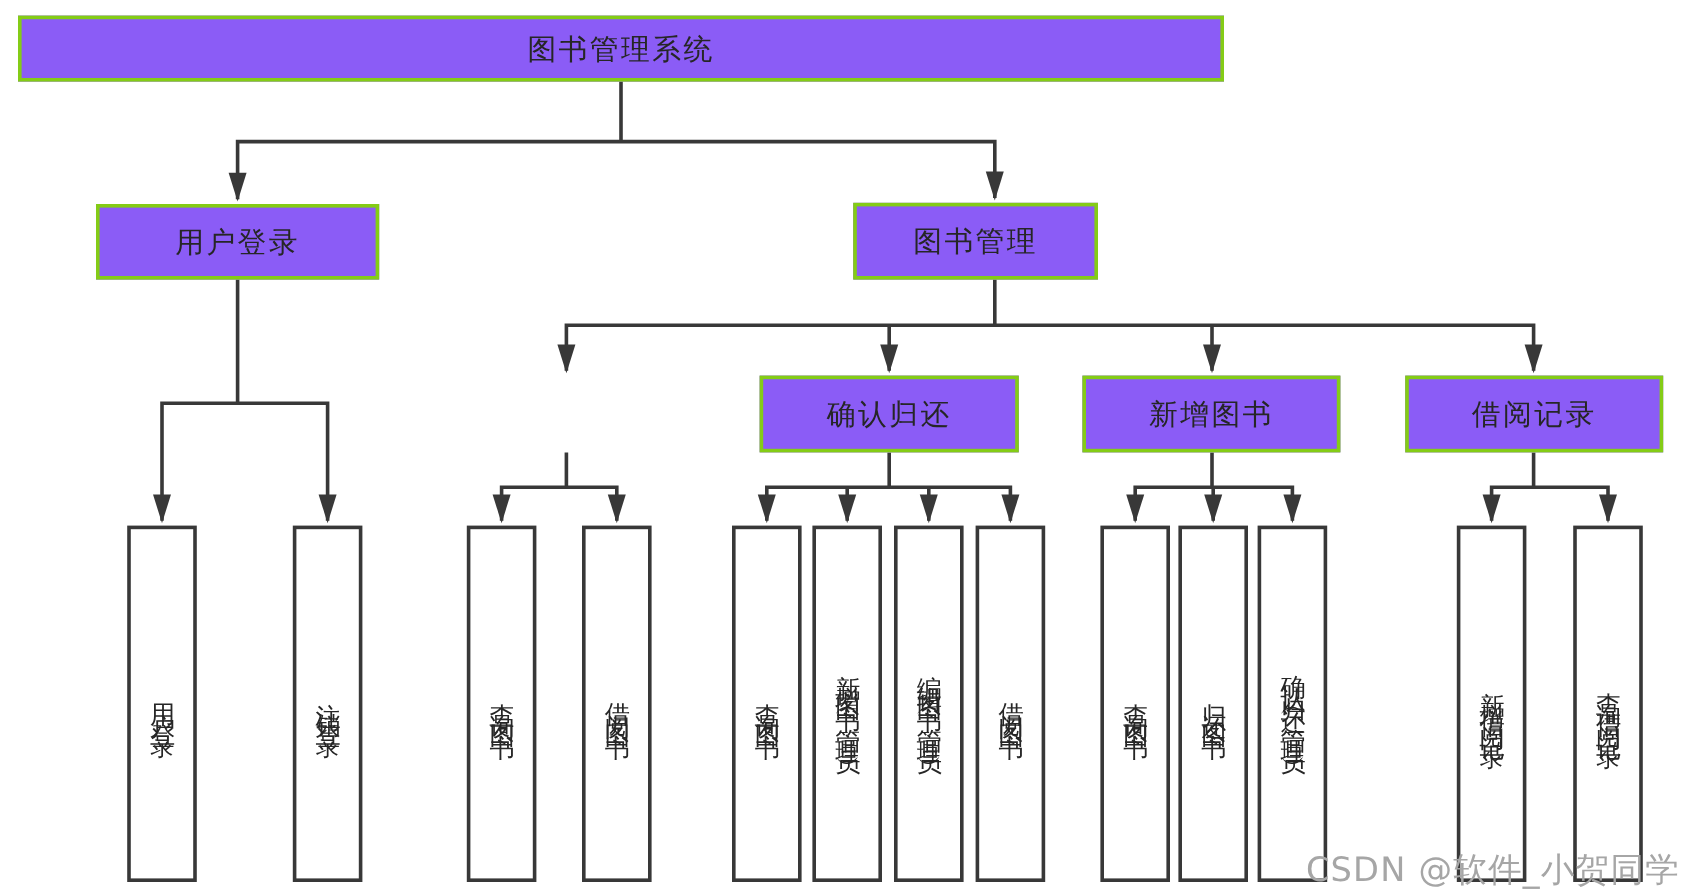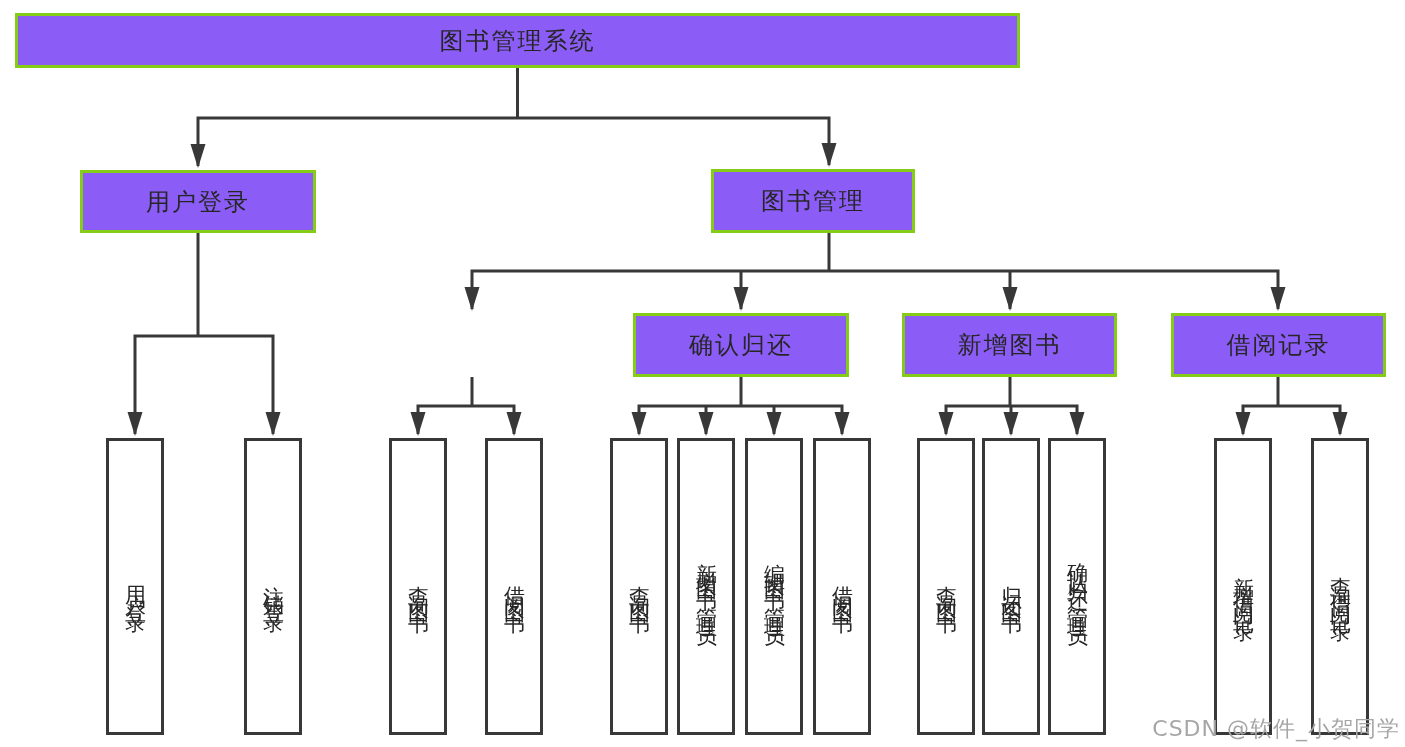--- a/index.html
+++ b/index.html
@@ -51,21 +51,21 @@
     text-orientation: mixed;
     font-size: 21px;
     letter-spacing: 9px;
     line-height: 1;
     color: #262626;
   }
   #watermark {
     position: absolute;
     right: 5px;
     bottom: 3px;
-    font-size: 22px;
+    font-size: 28px;
     letter-spacing: 1px;
     color: #a6a6a6;
     z-index: 5;
     white-space: nowrap;
   }
 </style>
 </head>
 <body>
 
 <div id="canvas">

